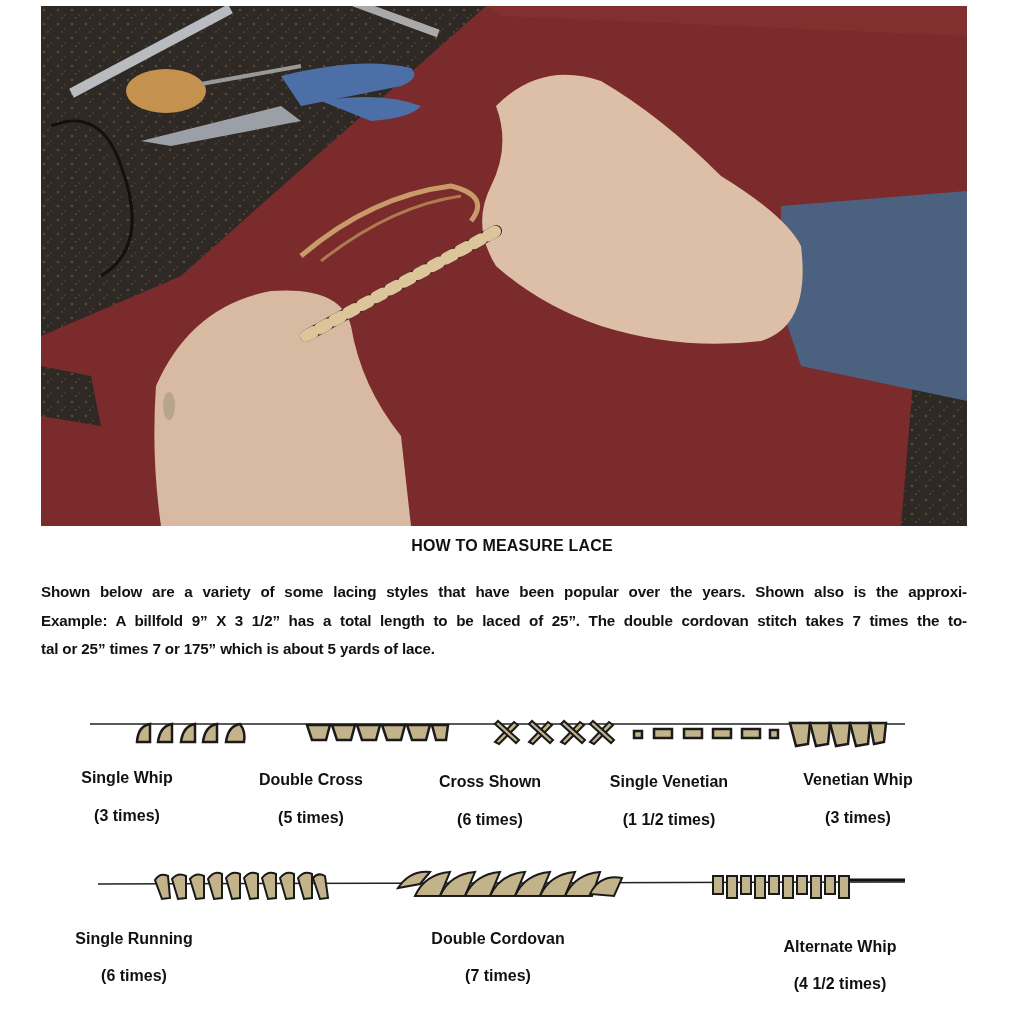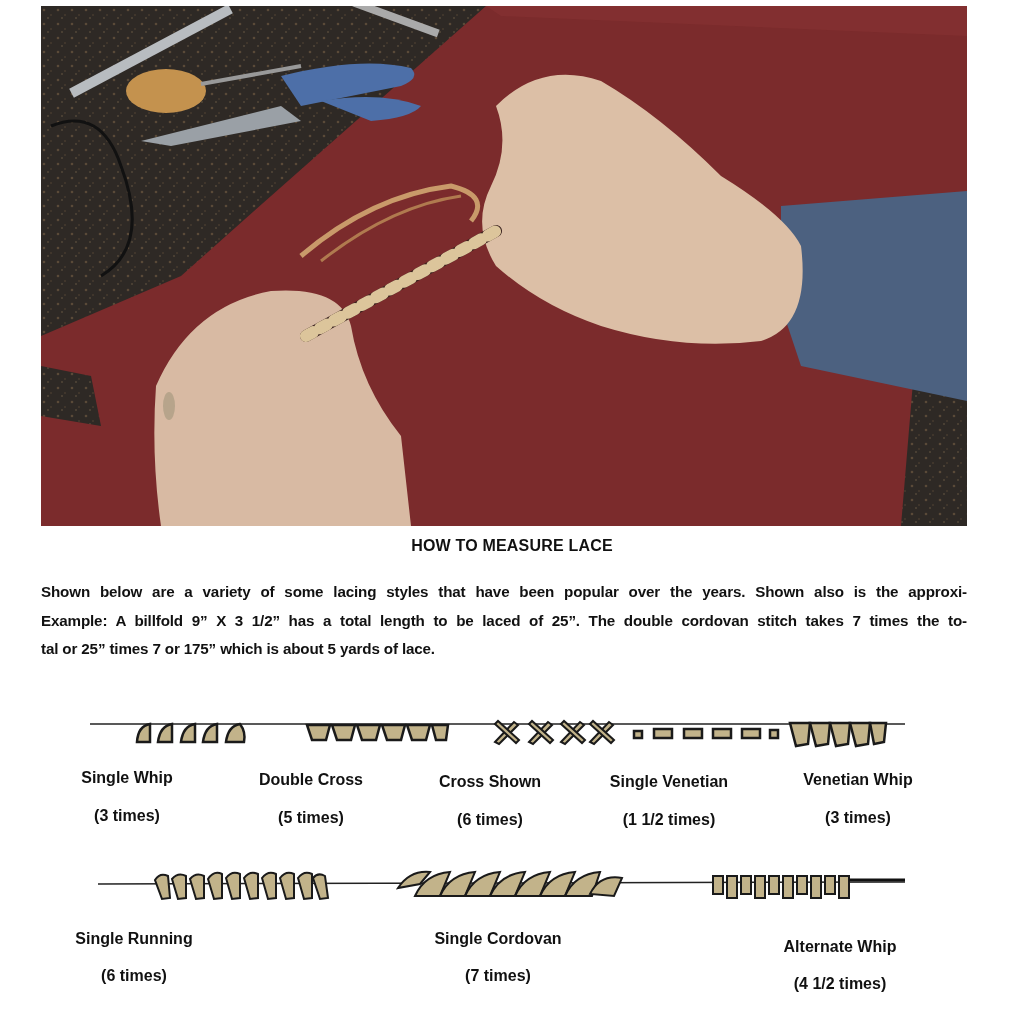--- a/index.html
+++ b/index.html
@@ -157,16 +157,16 @@
     <rect x="797" y="14" width="10" height="18"></rect>
       <rect x="811" y="14" width="10" height="22"></rect>
     <rect x="825" y="14" width="10" height="18"></rect>
       <rect x="839" y="14" width="10" height="22"></rect>
   </g>
   <line x1="849" y1="18" x2="905" y2="18" stroke="#111" stroke-width="3"></line>
 </svg>
 
 <div class="label" style="left:134px;top:930px">Single Running</div>
 <div class="mult" style="left:134px;top:967px">(6 times)</div>
-<div class="label" style="left:498px;top:930px">Single Cordovan</div>
+<div class="label" style="left:498px;top:930px">Double Cordovan</div>
 <div class="mult" style="left:498px;top:967px">(7 times)</div>
 <div class="label" style="left:840px;top:938px">Alternate Whip</div>
 <div class="mult" style="left:840px;top:975px">(4 1/2 times)</div>
 
 </body></html>

